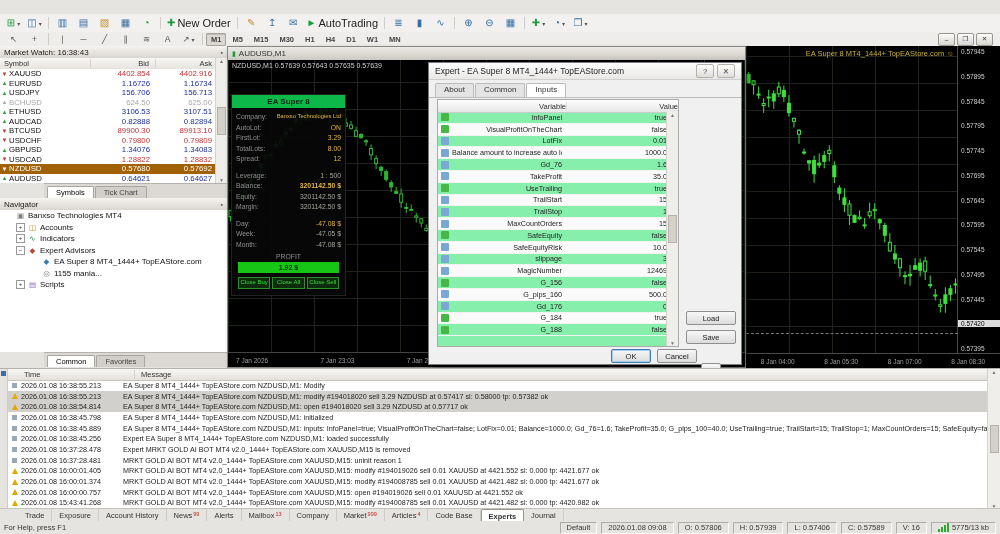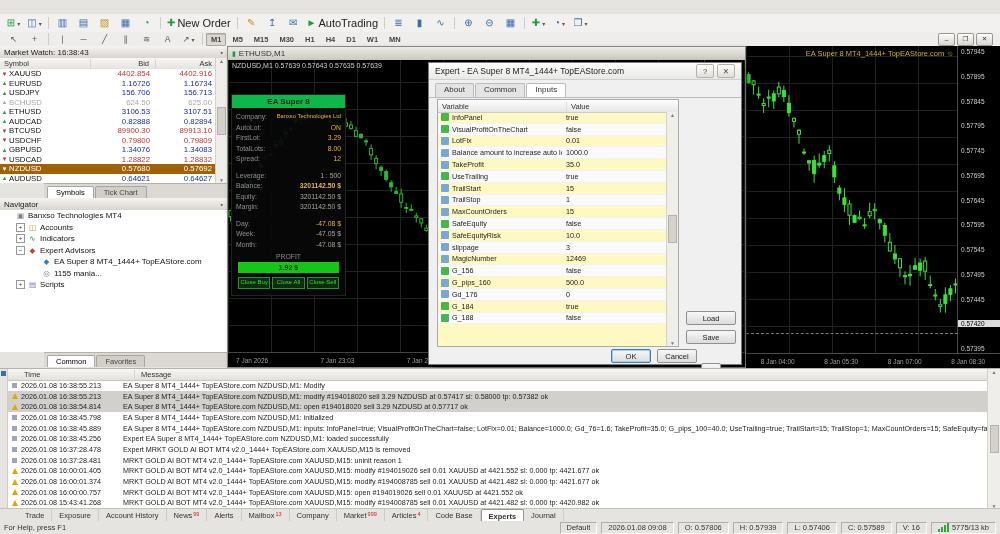--- a/index.html
+++ b/index.html
@@ -96,21 +96,21 @@
   .ea-btns{display:flex;gap:2px;margin:4px 2px 3px;}
   .ea-btn{flex:1;border:1px solid #2f8f2f;background:#0c2d0c;color:#39d839;font-size:6px;height:10px;line-height:9px;text-align:center;white-space:nowrap;overflow:hidden;}
   
   .dialog{position:absolute;left:201px;top:16px;width:314px;height:303px;background:#f0f0f0;border:1px solid #7b7b7b;box-shadow:3px 3px 8px rgba(0,0,0,.45);box-sizing:border-box;}
   .dlg-title{height:16px;background:linear-gradient(#fdfdfd,#e9e8e6);display:flex;align-items:center;padding:0 6px;font-size:8.5px;color:#222;border-bottom:1px solid #cfcfcf;}
   .dlg-btns{margin-left:auto;display:flex;gap:3px;}
   .dlg-sysbtn{width:16px;height:12px;border:1px solid #b5b2ad;background:linear-gradient(#fff,#e0ddd8);font-size:7.5px;color:#444;display:flex;align-items:center;justify-content:center;border-radius:2px;}
   .dlg-tabs{display:flex;padding:3px 6px 0;height:14px;gap:1px;border-bottom:1px solid #bbb;}
   .dtab{font-size:8px;padding:1px 8px;border:1px solid #bbb;border-bottom:none;border-radius:2px 2px 0 0;background:#e4e4e4;color:#333;}
   .dtab.active{background:#fff;font-weight:normal;}
-  .dlg-table{position:absolute;top:36px;left:8px;width:242px;bottom:17px;border:1px solid #aaa;background:#fef9c3;box-sizing:border-box;}
+  .dlg-table{position:absolute;top:36px;left:8px;width:242px;bottom:17px;border:1px solid #aaa;background:#86efac;box-sizing:border-box;text-align:right;}
   .dth{display:flex;height:12px;background:linear-gradient(#fdfdfd,#e7e7e7);border-bottom:1px solid #ccc;font-size:7.5px;color:#333;align-items:center;}
   .dth .h1{flex:0 0 124px;padding-left:4px;border-right:1px solid #ddd;}
   .dth .h2{flex:1;padding-left:4px;}
   .drows{position:absolute;top:12px;left:0;right:11px;bottom:0;overflow:hidden;}
   .drow{display:flex;height:10.8px;align-items:center;font-size:7.2px;border-bottom:1px solid #f3f3f3;}
   .drow:nth-of-type(even){background:#fafafa;}
   .drow .ic{width:8px;height:8px;margin:0 3px;border-radius:1px;font-size:5px;color:#fff;display:flex;align-items:center;justify-content:center;flex:0 0 8px;}
   .ic.bool{background:#47b847;} .ic.num{background:#7aa7d4;}
   .drow .nm{flex:0 0 110px;overflow:hidden;white-space:nowrap;color:#222;}
   .drow .vl{flex:1;padding-left:4px;color:#222;overflow:hidden;white-space:nowrap;}
@@ -643,21 +643,21 @@
       <span>8 Jan 04:00</span>
           <span>8 Jan 05:30</span>
           <span>8 Jan 07:00</span>
           <span>8 Jan 08:30</span>
         </div>
     </div>
 
     <div class="chart-window">
       <div class="cw-title">
         <span class="cicon">▮</span>
-        <span>ETHUSD,M1</span>
+        <span>AUDUSD,M1</span>
       </div>
       <div class="cw-body chartbg">
         <svg id="svg-left" width="477" height="295">
             <line x1="2.5105263157894737" y1="149.8379636226222" x2="2.5105263157894737" y2="161.49092747047544" stroke="#2db82d" stroke-width="1"></line>
             <rect x="1" y="150.68856026288123" width="3.0210526315789474" height="5.872336903586984" fill="#000" stroke="#2db82d" stroke-width="1"></rect>
             <line x1="7.531578947368422" y1="145.61493325183227" x2="7.531578947368422" y2="153.02245448479488" stroke="#2db82d" stroke-width="1"></line>
             <rect x="6.021052631578947" y="147.1912438529177" width="3.0210526315789474" height="1" fill="#2db82d" stroke="#2db82d" stroke-width="1"></rect>
             <line x1="12.552631578947368" y1="130.07263897179746" x2="12.552631578947368" y2="142.29730575328813" stroke="#2db82d" stroke-width="1"></line>
             <rect x="11.042105263157895" y="134.2607336110168" width="3.0210526315789474" height="4.512859794544056" fill="#000" stroke="#2db82d" stroke-width="1"></rect>
             <line x1="17.573684210526316" y1="126.00320122244946" x2="17.573684210526316" y2="137.9964464562311" stroke="#2db82d" stroke-width="1"></line>
@@ -990,20 +990,25 @@
               <span class="nm">LotFix</span>
               <span class="vl">0.01</span>
             </div>
 
             <div class="drow">
               <span class="ic num"></span>
               <span class="nm">Balance amount to increase auto lot size</span>
               <span class="vl">1000.0</span>
             </div>
 
+            <div class="drow">
+              <span class="ic num"></span>
+              <span class="nm">Gd_76</span>
+              <span class="vl">1.6</span>
+            </div>
 
             <div class="drow">
               <span class="ic num"></span>
               <span class="nm">TakeProfit</span>
               <span class="vl">35.0</span>
             </div>
 
 
             <div class="drow">
               <span class="ic bool"></span>

